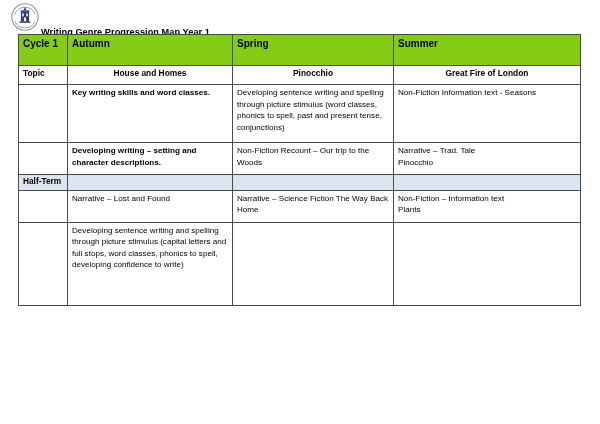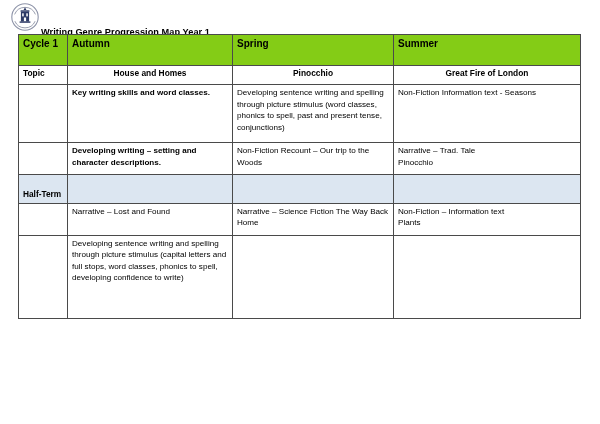--- a/index.html
+++ b/index.html
@@ -87,21 +87,21 @@
     margin-top: 28px;
   }
   .row-topic .topic-label { text-align: left; }
   .row-topic .topic-value { text-align: center; }
 
   .row-halfterm td {
     background: #dce6f1;
     height: 11px;
     font-weight: bold;
     font-size: 8.3px;
-    padding-top: 14px;
+    padding-top: 1px;
     padding-bottom: 2px;
   }
 
   .cell-bold { font-weight: bold; }
 
   .h-r1 td { height: 52px; }
   .h-r2 td { height: 26px; }
   .h-r3 td { height: 26px; }
   .h-r4 td { height: 26px; margin-left: 19px; }
   .h-r5 td { height: 77px; }

